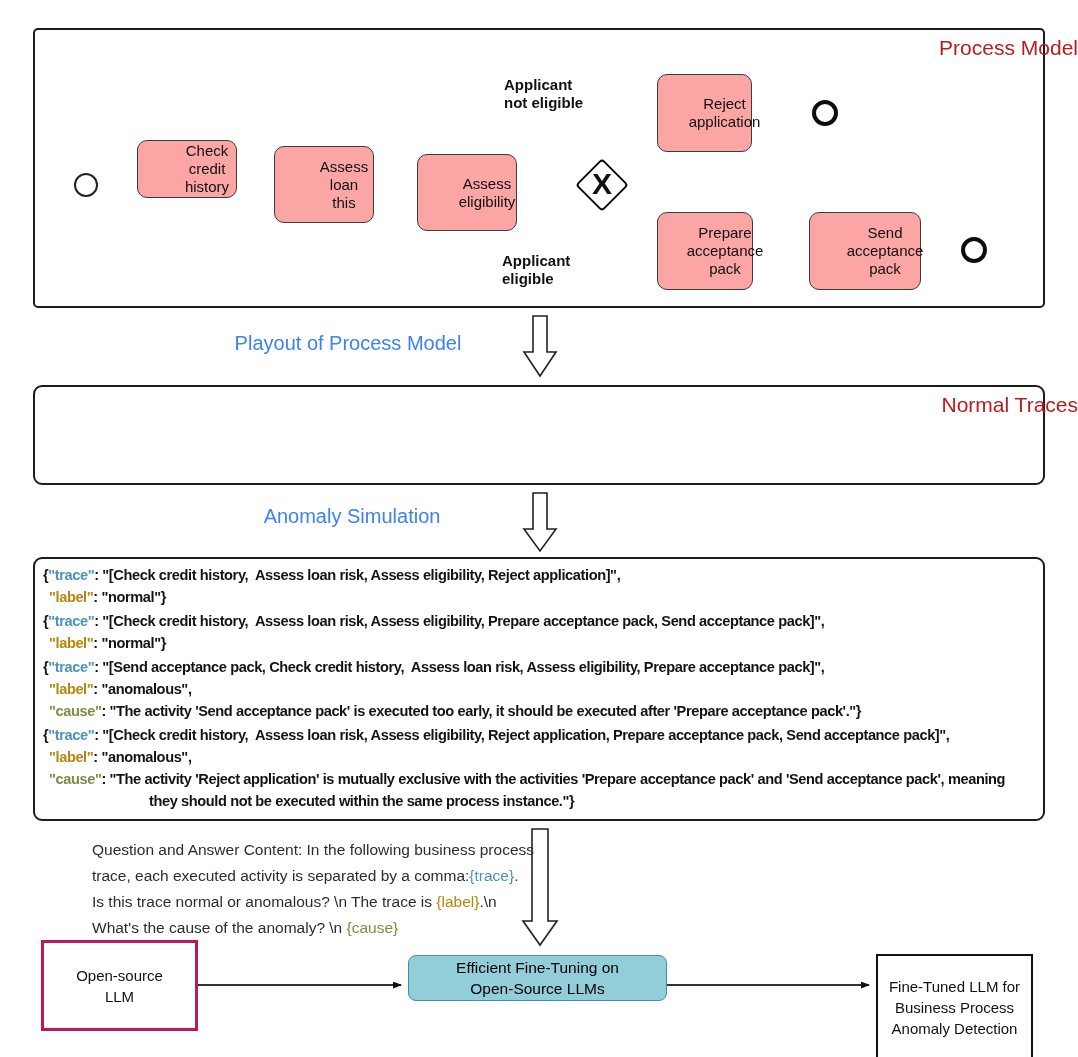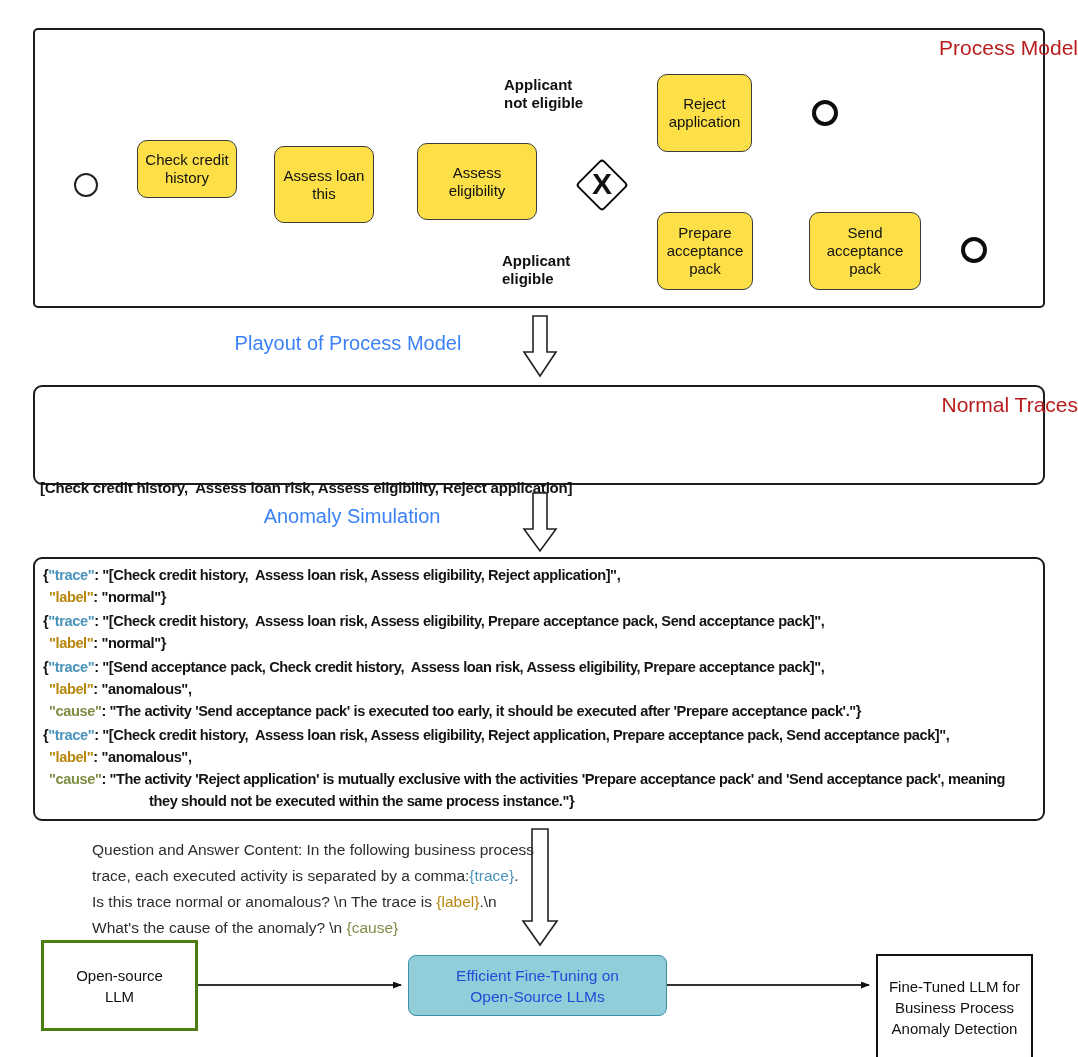--- a/index.html
+++ b/index.html
@@ -13,26 +13,26 @@
   #pm-panel{left:33px;top:28px;width:1012px;height:280px;border-radius:5px;}
   #nt-panel{left:33px;top:385px;width:1012px;height:100px;border-radius:9px;}
   #as-panel{left:33px;top:557px;width:1012px;height:264px;border-radius:9px;padding:5px 8px;}
   .panel-title{position:absolute;left:0;width:100%;text-align:right;font-size:21px;color:#b91c1c;z-index:3;}
   #pm-title{top:36px;}
   #nt-title{top:393px;}
   .heading{position:absolute;font-size:20px;color:#3b82f6;z-index:3;text-align:center;}
   #playout-heading{left:98px;top:332px;width:500px;}
   #anomaly-heading{left:102px;top:505px;width:500px;}
   
-  .task{position:absolute;background:#fde047;border:1.5px solid #3c3c3c;border-radius:10px;
+  .task{position:absolute;background:#fca5a5;border:1.5px solid #3c3c3c;border-radius:10px;
         display:flex;align-items:center;justify-content:center;text-align:center;
-        font-size:15px;line-height:18px;z-index:3;box-sizing:border-box;white-space:pre-line;}
+        font-size:15px;line-height:18px;z-index:3;box-sizing:border-box;white-space:pre-line;padding-left:40px;}
   #task-1{left:137px;top:140px;width:100px;height:58px;}
   #task-2{left:274px;top:146px;width:100px;height:77px;}
-  #task-3{left:417px;top:143px;width:120px;height:77px;}
+  #task-3{left:417px;top:154px;width:100px;height:77px;}
   #task-4{left:657px;top:74px;width:95px;height:78px;}
   #task-5{left:657px;top:212px;width:96px;height:78px;}
   #task-6{left:809px;top:212px;width:112px;height:78px;}
   .event{position:absolute;background:#fff;border-radius:50%;box-sizing:border-box;z-index:3;}
   #start-event{left:74px;top:173px;width:24px;height:24px;border:2px solid #222;}
   #end-event-1{left:812px;top:100px;width:26px;height:26px;border:4px solid #0d0d0d;}
   #end-event-2{left:961px;top:237px;width:26px;height:26px;border:4px solid #0d0d0d;}
   #gateway{left:583px;top:166px;width:38px;height:38px;background:#fff;border:2px solid #0d0d0d;
            border-radius:4px;transform:rotate(45deg);z-index:3;box-sizing:border-box;}
   #gateway-label{left:583px;top:162px;width:38px;height:44px;display:flex;align-items:center;
@@ -52,23 +52,23 @@
   .jline.hang{padding-left:106px;text-indent:-100px;}
   .k-trace{color:var(--c-trace,#4a93ba);}
   .k-label{color:var(--c-label,#b8860b);}
   .k-cause{color:var(--c-cause,#7d8d44);}
   
   #qa-block{position:absolute;left:92px;top:837px;width:470px;font-size:15.5px;line-height:26px;
             color:#2d2d2d;z-index:3;white-space:pre-wrap;}
   
   .bbox{position:absolute;display:flex;align-items:center;justify-content:center;text-align:center;
         white-space:pre-line;z-index:3;box-sizing:border-box;background:#fff;}
-  #left-llm-box{left:41px;top:940px;width:157px;height:91px;border:3px solid #4d7c0f;font-size:15px;line-height:21px;}
-  #mid-llm-box{left:408px;top:955px;width:259px;height:61px;border:1.5px solid var(--c-teal-border,#3a93a8);
-        background:var(--c-teal,#92cdda);border-radius:8px;font-size:15.5px;line-height:21px;color:#1d4ed8;}
+  #left-llm-box{left:41px;top:940px;width:157px;height:91px;border:3px solid #be185d;font-size:15px;line-height:21px;}
+  #mid-llm-box{left:408px;top:955px;width:259px;height:46px;border:1.5px solid var(--c-teal-border,#3a93a8);
+        background:var(--c-teal,#92cdda);border-radius:8px;font-size:15.5px;line-height:21px;color:#000000;}
   #right-llm-box{left:876px;top:940px;width:157px;height:107px;border:2.5px solid #111;font-size:15px;line-height:21px;margin-top:14px;}
 </style>
 </head>
 <body>
 
 <svg id="overlay" viewBox="0 0 1078 1057">
   <defs>
     <marker id="ah" markerWidth="9" markerHeight="8" refX="8" refY="3.5" orient="auto" markerUnits="userSpaceOnUse">
       <path d="M0,0 L9,3.5 L0,7 Z" fill="#111"></path>
     </marker>
@@ -120,21 +120,20 @@
 acceptance
 pack</div>
 <div class="event" id="end-event-1"></div>
 <div class="event" id="end-event-2"></div>
 
 <div class="heading" id="playout-heading">Playout of Process Model</div>
 
 <section class="panel" id="nt-panel"></section>
 <div class="panel-title" id="nt-title">Normal Traces</div>
 <div class="nt-lines">
-  <div>[Check credit history,  Assess loan risk, Assess eligibility, Reject application]</div>
 </div>
 
 <div class="heading" id="anomaly-heading">Anomaly Simulation</div>
 
 <section class="panel" id="as-panel"><div class="record"><div class="jline">{<span class="k-trace">"trace"</span>: "[Check credit history,  Assess loan risk, Assess eligibility, Reject application]",</div><div class="jline cont"><span class="k-label">"label"</span>: "normal"}</div></div><div class="record"><div class="jline">{<span class="k-trace">"trace"</span>: "[Check credit history,  Assess loan risk, Assess eligibility, Prepare acceptance pack, Send acceptance pack]",</div><div class="jline cont"><span class="k-label">"label"</span>: "normal"}</div></div><div class="record"><div class="jline">{<span class="k-trace">"trace"</span>: "[Send acceptance pack, Check credit history,  Assess loan risk, Assess eligibility, Prepare acceptance pack]",</div><div class="jline cont"><span class="k-label">"label"</span>: "anomalous",</div><div class="jline cont hang"><span class="k-cause">"cause"</span>: "The activity 'Send acceptance pack' is executed too early, it should be executed after 'Prepare acceptance pack'."}</div></div><div class="record"><div class="jline">{<span class="k-trace">"trace"</span>: "[Check credit history,  Assess loan risk, Assess eligibility, Reject application, Prepare acceptance pack, Send acceptance pack]",</div><div class="jline cont"><span class="k-label">"label"</span>: "anomalous",</div><div class="jline cont hang"><span class="k-cause">"cause"</span>: "The activity 'Reject application' is mutually exclusive with the activities 'Prepare acceptance pack' and 'Send acceptance pack', meaning they should not be executed within the same process instance."}</div></div></section>
 
 <div id="qa-block"><div class="qline"><span>Question and Answer Content: In the following business process</span></div><div class="qline"><span>trace, each executed activity is separated by a comma:</span><span class="k-trace">{trace}</span><span>.</span></div><div class="qline"><span>Is this trace normal or anomalous? \n The trace is </span><span class="k-label">{label}</span><span>.\n</span></div><div class="qline"><span>What's the cause of the anomaly? \n </span><span class="k-cause">{cause}</span></div></div>
 
 <div class="bbox" id="left-llm-box">Open-source
 LLM</div>

